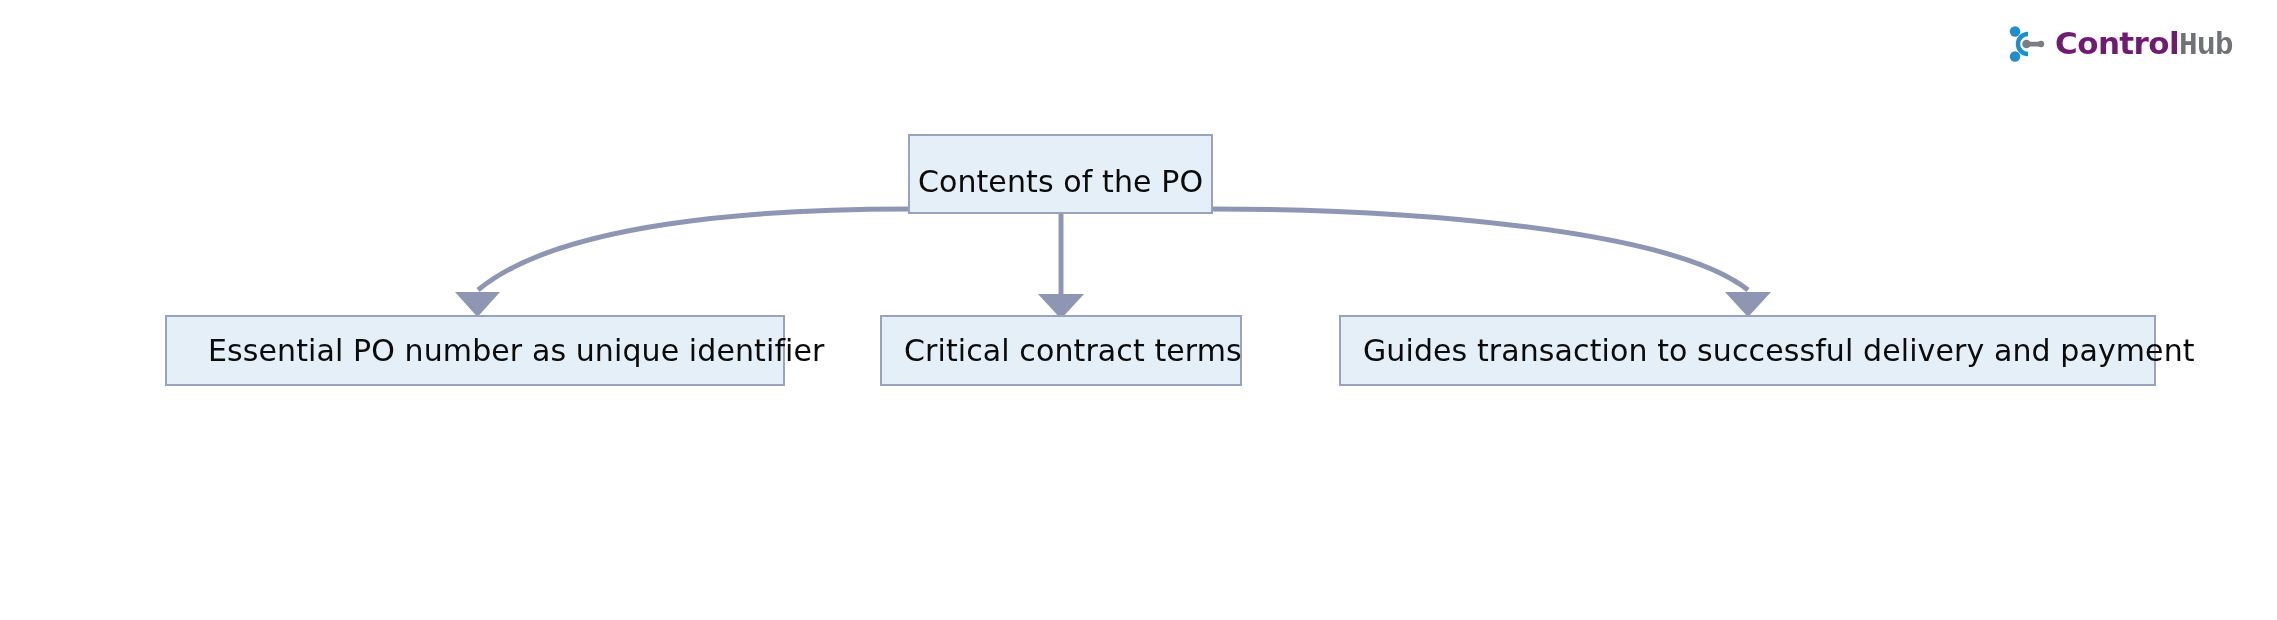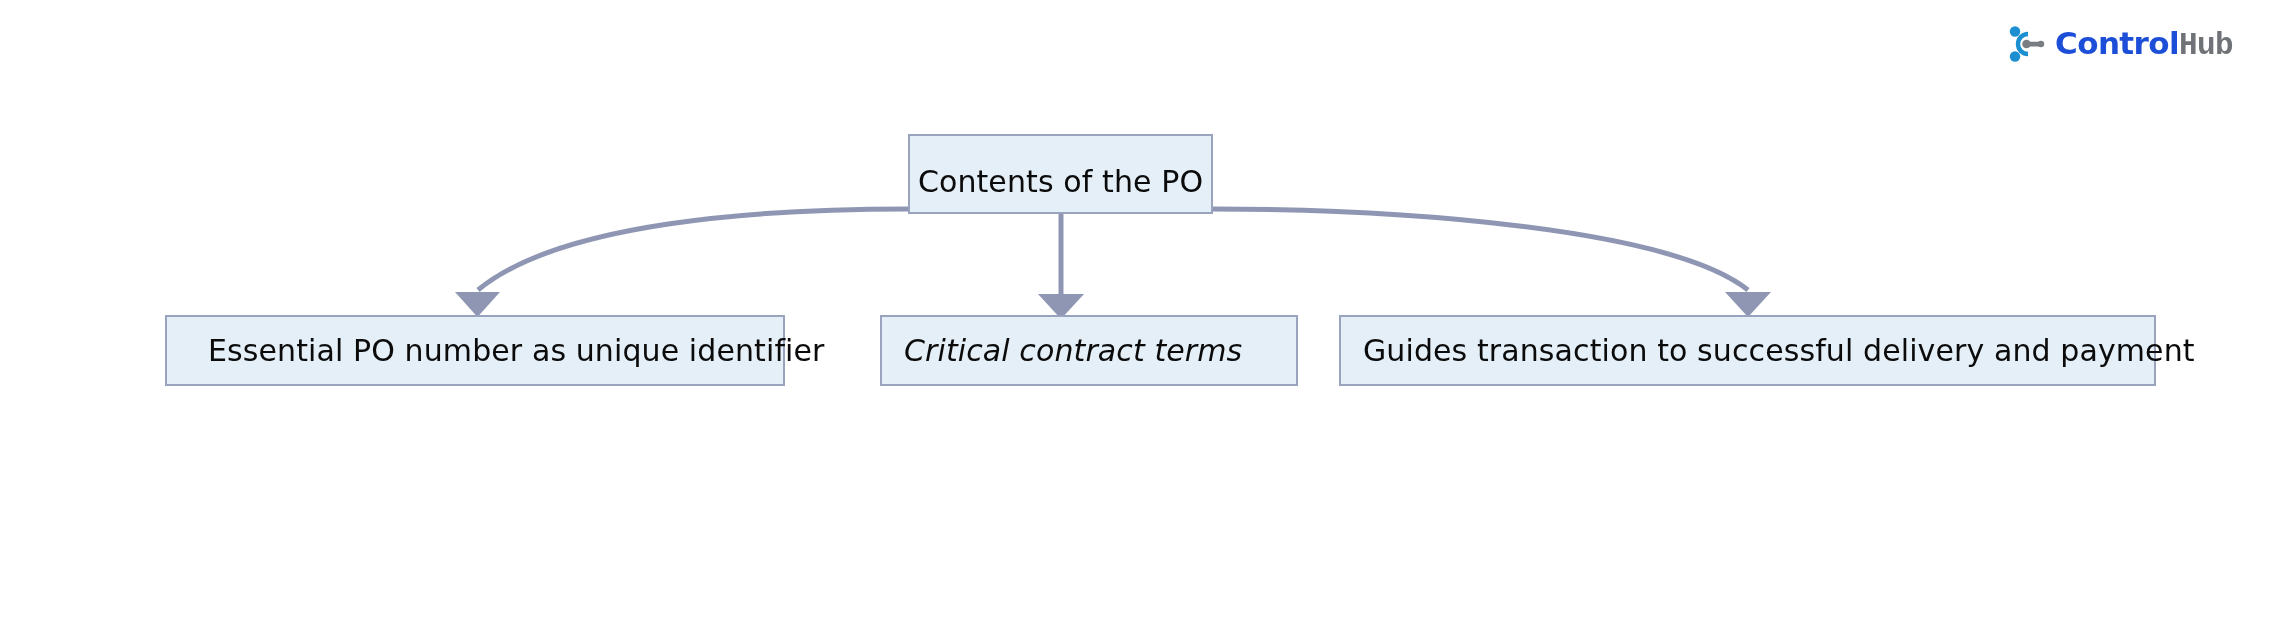--- a/index.html
+++ b/index.html
@@ -53,23 +53,22 @@
   #node-c1 {
     left: 165px;
     top: 315px;
     width: 620px;
     height: 71px;
     padding-left: 19px;
   }
   #node-c2 {
     left: 880px;
     top: 315px;
-    width: 418px;
+    width: 362px;
     height: 71px;
-    font-style: italic;
   }
   #node-c3 {
     left: 1339px;
     top: 315px;
     width: 817px;
     height: 71px;
   }
   #brand {
     position: absolute;
     right: 44px;
@@ -85,21 +84,21 @@
     height: 38px;
   }
   #brand .brand-text {
     font-family: "DejaVu Sans", sans-serif;
     font-size: 31px;
     font-weight: bold;
     letter-spacing: -0.6px;
     line-height: 1;
     white-space: nowrap;
   }
-  #brand .brand-control { color: #1d4ed8; text-align: center; }
+  #brand .brand-control { color: #701a75; text-align: center; }
   #brand .brand-hub { color: #6f7276; font-family: Liberation Mono, monospace; }
 </style>
 </head>
 <body>
 
 <div id="canvas">
 
   <svg id="edges" viewBox="0 0 2277 620" width="2277" height="620" aria-hidden="true">
     <g fill="none" stroke="#8e96b4" stroke-width="5" stroke-linecap="butt">
       <path d="M 908,209 C 760,209 560,222 478,290"></path>

